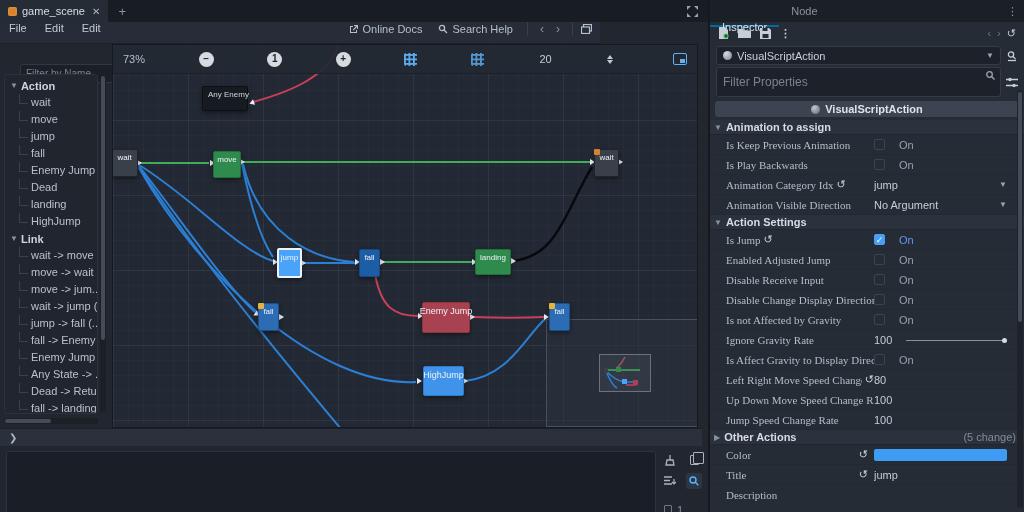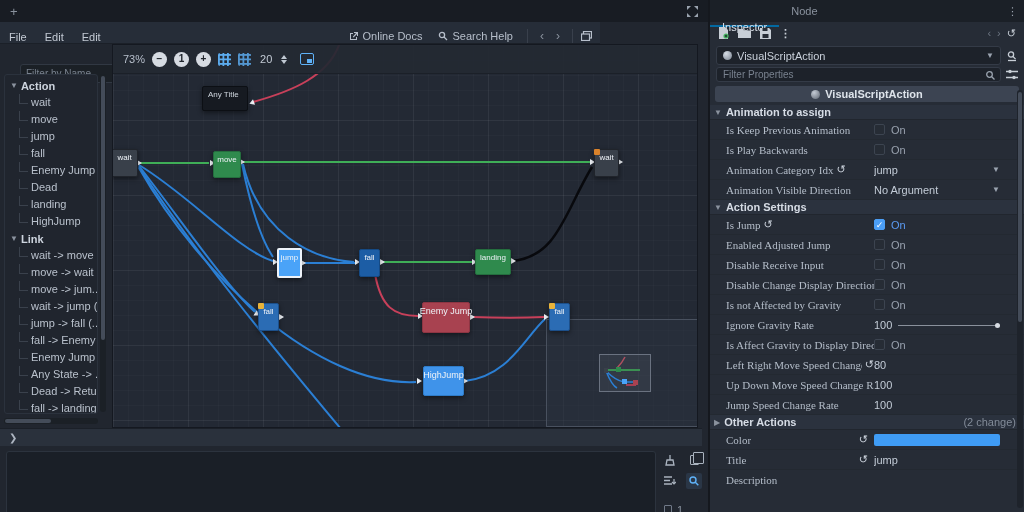--- a/index.html
+++ b/index.html
@@ -8,21 +8,21 @@
   #root { position:relative; width:1024px; height:512px; background:#21262f; }
 
   
   .tabbar { position:absolute; left:0; top:0; width:708px; height:22px; background:#181c23; display:flex; align-items:stretch; }
   .scene-tab { display:flex; align-items:center; gap:5px; background:#262c36; padding:0 8px; color:#d6dce5; }
   .scene-icon { width:9px; height:9px; background:#d9822b; border-radius:2px; box-shadow:inset 0 0 0 1.5px #f0b46a33; }
   .tab-close { color:#aeb6c2; font-size:10px; margin-left:2px; cursor:pointer; }
   .tab-add { color:#8a929e; font-size:13px; padding:0 10px; display:flex; align-items:center; }
   .fullscreen-btn { margin-left:auto; margin-right:10px; display:flex; align-items:center; }
 
-  .menubar { position:absolute; left:0; top:22px; width:600px; height:22px; background:#262d38; display:flex; align-items:flex-end; border-bottom:1px solid #1b2028; }
+  .menubar { position:absolute; left:0; top:22px; width:600px; height:22px; background:#262d38; display:flex; align-items:flex-start; border-bottom:1px solid #1b2028; }
   .menu-item { padding:0 9px; color:#c3cad4; }
   .help-items { margin-left:auto; display:flex; align-items:center; gap:4px; padding-right:8px; color:#b7bfcb; }
   .help-btn { display:flex; align-items:center; gap:4px; padding:0 6px; }
   .nav-arrow { color:#8a929e; padding:0 4px; font-size:12px; }
   .vsep { width:1px; height:14px; background:#39404c; margin:0 4px; }
 
   
   .sidebar { position:absolute; left:0; top:44px; width:108px; height:384px; background:#21262f; }
   .filter-name { margin:20px; width:100px; height:19px; background:#1b2026; border:1px solid #313843; border-radius:3px; color:#c3ccd7; font-size:10px; padding:0 5px; font-family:"Liberation Sans",sans-serif; }
   .filter-name::placeholder { color:#79828f; }
@@ -38,21 +38,21 @@
 
   
   .canvas { position:absolute; left:112px; top:44px; width:586px; height:384px; overflow:hidden; background:#232934;
     background-image:
       linear-gradient(rgba(255,255,255,0.045) 1px, transparent 1px),
       linear-gradient(90deg, rgba(255,255,255,0.045) 1px, transparent 1px),
       linear-gradient(rgba(255,255,255,0.02) 1px, transparent 1px),
       linear-gradient(90deg, rgba(255,255,255,0.02) 1px, transparent 1px);
     background-size:75px 75px, 75px 75px, 15px 15px, 15px 15px;
     border:1px solid #141820; }
-  .gtoolbar { position:absolute; left:0; top:0; right:0; height:29px; background:rgba(35,41,51,0.93); border-bottom:1px solid #1b2028; display:flex; align-items:center; gap:7px; padding:0 10px; z-index:30; }
+  .gtoolbar { position:absolute; left:0; top:0; right:0; height:29px; background:rgba(35,41,51,0.93); border-bottom:1px solid #1b2028; display:flex; align-items:center; gap:13px; padding:0 10px; z-index:30;justify-content:space-between; }
   .zoom-label { color:#b7bfcb; }
   .round-btn { width:15px; height:15px; border-radius:50%; background:#d6dbe2; color:#20252c; font-size:10px; font-weight:bold; display:flex; align-items:center; justify-content:center; line-height:1; }
   .grid-icon { width:13px; height:13px; border-radius:2px;
      background-image:linear-gradient(#5fb2f8 1.5px, transparent 1.5px), linear-gradient(90deg,#5fb2f8 1.5px, transparent 1.5px);
      background-size:4.5px 4.5px; background-position:0 1px; opacity:.95; }
   .grid-icon.alt { opacity:.8; }
   .snap-val { color:#c3cad4; margin-left:2px; }
   .spinner { display:flex; flex-direction:column; gap:1px; margin-left:2px; }
   .spinner b { width:0; height:0; border-left:3.5px solid transparent; border-right:3.5px solid transparent; }
   .spinner .up { border-bottom:4px solid #c0c8d2; }
@@ -95,53 +95,58 @@
   .itab { padding:0 12px; display:flex; align-items:center; color:#8a929e; }
   .itab.active { background:#262c36; color:#dbe1ea; border-top:2px solid #0369a1;margin-top:25px; }
   .itab-dots { margin-left:auto; color:#9aa3af; display:flex; align-items:center; padding-right:6px; }
   .itoolbar { height:22px; display:flex; align-items:center; gap:9px; padding:0 8px; }
   .hist-arrows { margin-left:auto; display:flex; align-items:center; gap:6px; color:#6b7480; }
   .resrow { display:flex; align-items:center; gap:5px; margin:2px 6px 2px 6px; }
   .res-select { flex:1; height:19px; background:#1d222a; border:1px solid #343b47; border-radius:3px; display:flex; align-items:center; gap:5px; padding:0 6px; color:#c9d0da; }
   .sphere { width:9px; height:9px; border-radius:50%; background:radial-gradient(circle at 35% 30%, #d6dce5, #79828f); }
   .res-select .dd { margin-left:auto; color:#9aa3af; font-size:8px; }
   .filtrow { display:flex; align-items:center; gap:5px; margin:2px 6px 4px 6px; }
-  .filter-props { flex:1; height:15px; background:#1d222a; border:1px solid #343b47; border-radius:3px; color:#c3ccd7; padding:0 6px; font-size:10px; font-family:"Liberation Sans",sans-serif; }
+  .filter-props { flex:1; height:30px; background:#1d222a; border:1px solid #343b47; border-radius:3px; color:#c3ccd7; padding:0 6px; font-size:12px; font-family:"Liberation Sans",sans-serif; }
   .filter-props::placeholder { color:#79828f; }
   .fp-wrap { position:relative; flex:1; display:flex; }
   .fp-mag { position:absolute; right:5px; top:3px; }
 
   .cat-bar { margin:3px 5px; height:16px; background:#3c4452; border-radius:3px; display:flex; align-items:center; justify-content:center; gap:5px; font-weight:bold; color:#dde3ea; }
   .cat-bar .sphere { background:radial-gradient(circle at 35% 30%, #c3cad4, #5d6571); }
   .psection { height:15px; background:#2b323e; display:flex; align-items:center; gap:4px; padding-left:4px; font-weight:bold; color:#d6dce5; border-bottom:1px solid #21262e; }
   .psection .chev { color:#8a929e; font-size:8px; font-weight:normal; }
   .psection .badge-r { margin-left:auto; padding-right:8px; font-weight:normal; color:#828b98; }
   .prow { display:flex; align-items:center; height:20px; border-bottom:1px solid #232931; padding-left:16px; }
   .plabel { width:148px; display:flex; align-items:center; color:#b4bdc9; overflow:hidden; white-space:nowrap; flex:none;font-family:Liberation Serif, serif; }
   .plabel span.txt { overflow:hidden; text-overflow:clip; white-space:nowrap; }
   .revert { color:#cdd4de; margin-left:3px; font-size:11px; }
-  .pctrl { flex:1; display:flex; align-items:center; gap:6px; padding-right:24px; overflow:hidden; }
+  .pctrl { flex:1; display:flex; align-items:center; gap:14px; padding-right:17px; overflow:hidden; }
   .cbox { width:11px; height:11px; background:#262c35; border:1px solid #3c4450; border-radius:2px; flex:none; }
   .cbox.checked { background:#4b9ef5; border-color:#4b9ef5; color:#fff; font-size:9px; line-height:10px; text-align:center; }
   .onlabel { color:#98a1ae; }
   .onlabel.active { color:#5b9bf3; }
   .pctrl .dd { margin-left:auto; color:#9aa3af; font-size:8px; }
   .slider-line { flex:1; height:1px; background:#8a919c; position:relative; top:1px; }
   .slider-line::after { content:""; position:absolute; right:0; top:-2px; width:5px; height:5px; border-radius:50%; background:#d6dbe2; }
   .color-bar { flex:1; height:12px; background:#3f9cf5; border-radius:2px; }
   .ins-scroll { position:absolute; right:1px; top:90px; bottom:4px; width:6px; background:#1e232b; border-radius:3px; }
   .ins-scroll .thumb { position:absolute; left:1px; top:2px; width:4px; height:55%; background:#444c59; border-radius:2px; }
   svg.icon { display:block; }
 </style>
 </head>
 <body>
 
 <div id="root">
 
   <div class="tabbar">
+    <div class="scene-tab">
+      <span class="scene-icon"></span>
+      <span>game_scene</span>
+      <span class="tab-close">✕</span>
+    </div>
     <div class="tab-add">+</div>
     <div class="fullscreen-btn">
       <svg class="icon" width="11" height="11" viewBox="0 0 11 11">
           <g fill="#9aa3af">
             <path d="M0 0h4L0 4z"></path>
             <path d="M11 0v4L7 0z"></path>
             <path d="M0 11V7l4 4z"></path>
             <path d="M11 11H7l4-4z"></path>
           </g>
         </svg>
@@ -267,21 +272,21 @@
         <polygon points="0,-3 5,0 0,3" transform="translate(431,272)"></polygon>
         <polygon points="0,-3 5,0 0,3" transform="translate(142,268) rotate(30)"></polygon>
         <polygon points="0,-3 5,0 0,3" transform="translate(166,272)"></polygon>
         <polygon points="0,-3 5,0 0,3" transform="translate(304,336)"></polygon>
         <polygon points="0,-3 5,0 0,3" transform="translate(350,336)"></polygon>
         <polygon points="0,-3 5,0 0,3" transform="translate(141,57) rotate(160)"></polygon>
       </g>
     </svg>
 
     <div class="gnode n-dark" style="left:89px; top:41px; width:46px; height:25px;">
-        <span>Any Title</span>
+        <span>Any Enemy</span>
       </div>
     <div class="gnode n-wait" style="left:-2px; top:104px; width:27px; height:28px;">
         <span>wait</span>
       </div>
     <div class="gnode n-green" style="left:100px; top:106px; width:28px; height:27px;">
         <span>move</span>
       </div>
     <div class="gnode n-selected" style="left:164px; top:203px; width:25px; height:30px;">
         <span>jump</span>
       </div>
@@ -562,21 +567,21 @@
           <span class="txt">Jump Speed Change Rate</span>
         </div>
       <div class="pctrl">
           <span>100</span>
         </div>
     </div>
 
     <div class="psection">
       <span class="chev">▶</span>
         <span>Other Actions</span>
-      <span class="badge-r">(2 change)</span>
+      <span class="badge-r">(5 change)</span>
     </div>
 
     <div class="prow">
       <div class="plabel" style="padding-left:0;">
           <span class="txt">Color</span>
           <span class="revert" style="margin-left:auto; margin-right:6px;">↺</span>
         </div>
       <div class="pctrl">
           <span class="color-bar"></span>
         </div>

